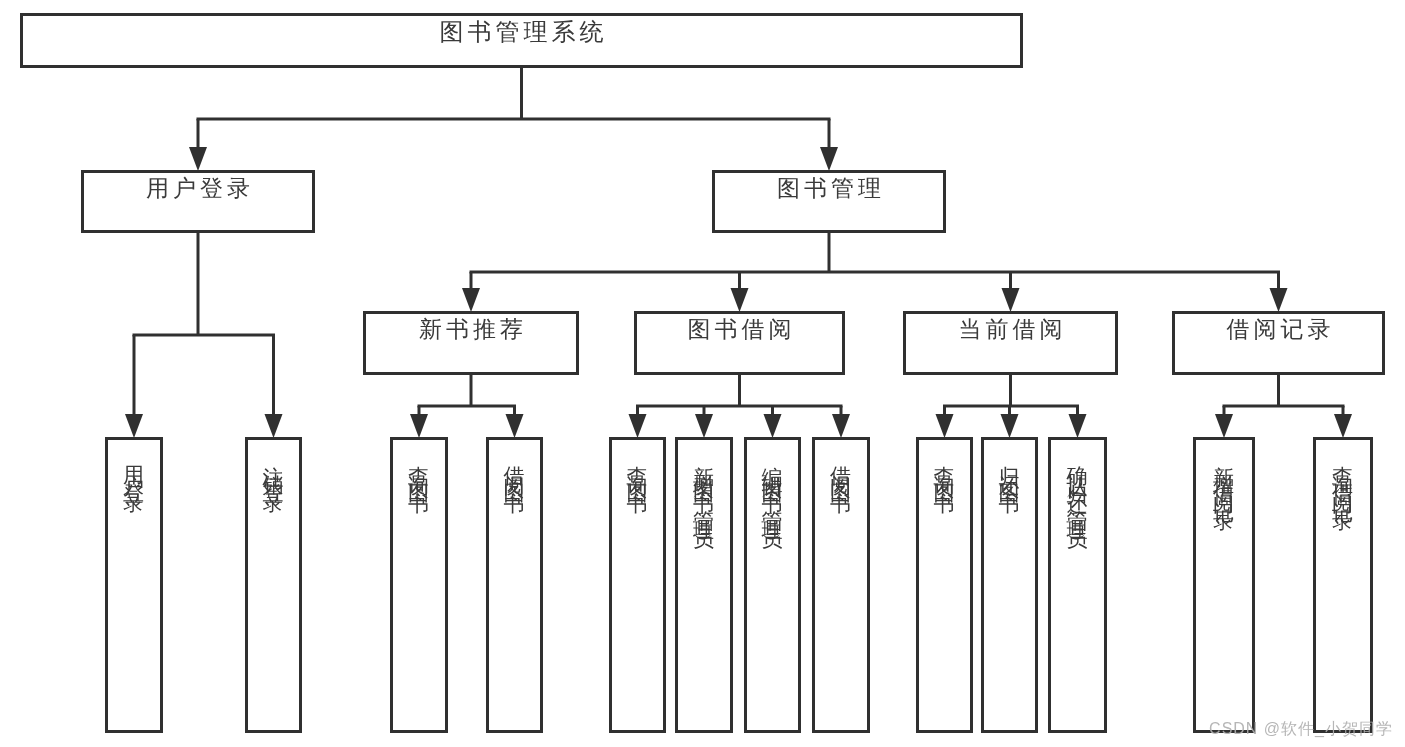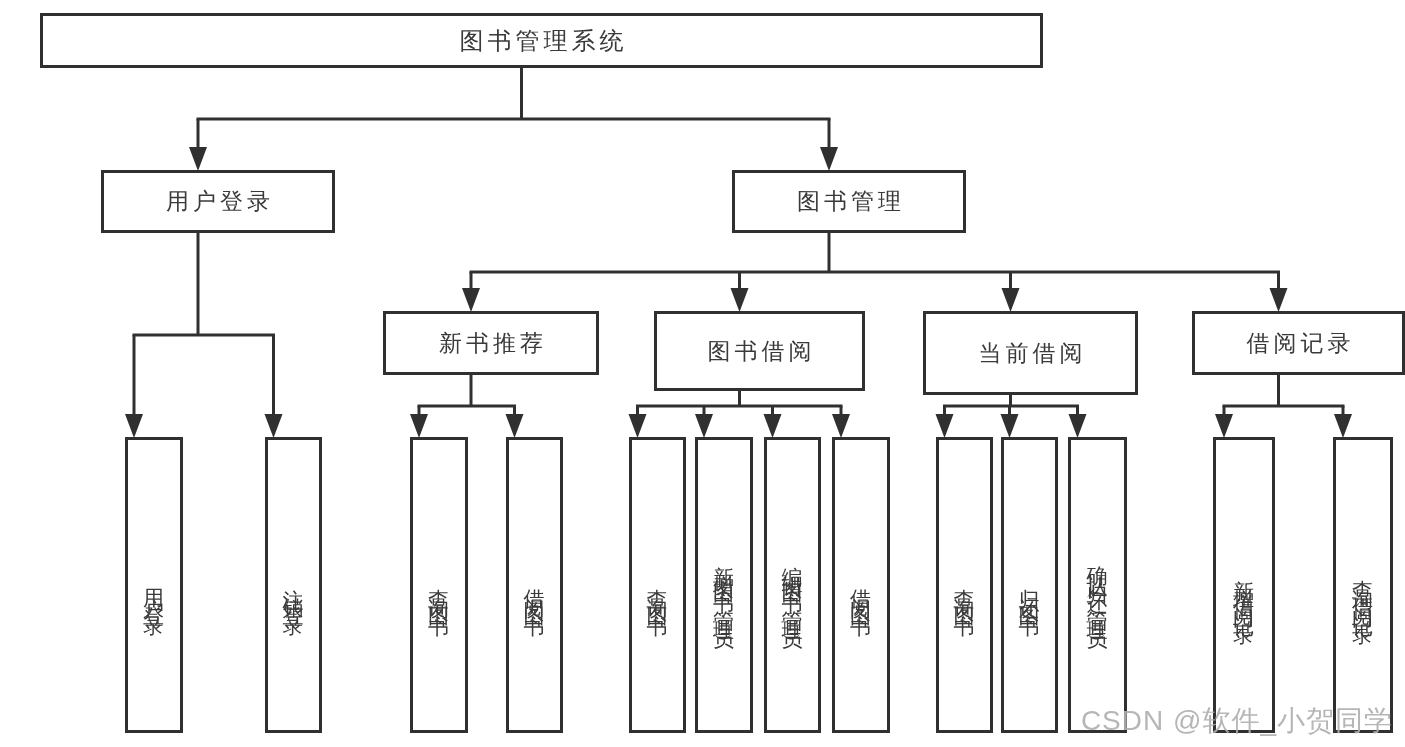--- a/index.html
+++ b/index.html
@@ -13,43 +13,42 @@
   .connector-layer{
     position:absolute;left:0;top:0;width:1405px;height:747px;
     z-index:1;
   }
   .nodes-layer{position:absolute;left:0;top:0;width:1405px;height:747px;z-index:2;}
   .node{
     position:absolute;
     box-sizing:border-box;
     background:var(--box-fill,#ffffff);
     border:3px solid var(--box-border,#303030);
-    display:flex;align-items:center;justify-content:center;
+    display:flex;justify-content:center;
     color:var(--text,#3a3a3a);
-    margin-left:20px;
   }
   .node.h .label{
     font-size:23px;
     letter-spacing:4px;
     white-space:nowrap;
     text-indent:4px; 
   }
   .node.root .label{font-size:24px;}
   .node.v .label{
     writing-mode:vertical-lr;
     font-size:21px;
     letter-spacing:9px;
     line-height:1.1;
     padding-top:9px; 
   }
   .watermark{
     position:absolute;
     right:12px;bottom:7px;
     z-index:3;
-    font-size:28px;
+    font-size:16px;
     letter-spacing:1px;
     color:var(--wm,#b0b0b0);
     opacity:.92;
     white-space:nowrap;
   }
 </style>
 </head>
 <body>
 
 <div class="canvas" style="--bg: #ffffff; --box-border: #303030; --box-fill: #ffffff; --text: #3a3a3a; --wm: #b0b0b0;">
@@ -113,24 +112,24 @@
       </div>
       <div class="node h" style="left: 81px; top: 170px; width: 234px; height: 63px;">
         <span class="label">用户登录</span>
       </div>
       <div class="node h" style="left: 363px; top: 311px; width: 216px; height: 64px;">
         <span class="label">新书推荐</span>
       </div>
       <div class="node h" style="left: 712px; top: 170px; width: 234px; height: 63px;">
         <span class="label">图书管理</span>
       </div>
-      <div class="node h" style="left: 634px; top: 311px; width: 211px; height: 80px;">
+      <div class="node h" style="left: 634px; top: 311px; width: 211px; height: 64px;">
         <span class="label">图书借阅</span>
       </div>
-      <div class="node h" style="left: 903px; top: 311px; width: 215px; height: 84px;">
+      <div class="node h" style="left: 903px; top: 311px; width: 215px; height: 64px;">
         <span class="label">当前借阅</span>
       </div>
       <div class="node h" style="left: 1172px; top: 311px; width: 213px; height: 64px;">
         <span class="label">借阅记录</span>
       </div>
       <div class="node v" style="left: 105px; top: 437px; width: 58px; height: 296px;">
         <span class="label">用户登录</span>
       </div>
       <div class="node v" style="left: 245px; top: 437px; width: 57px; height: 296px;">
         <span class="label">注销登录</span>

